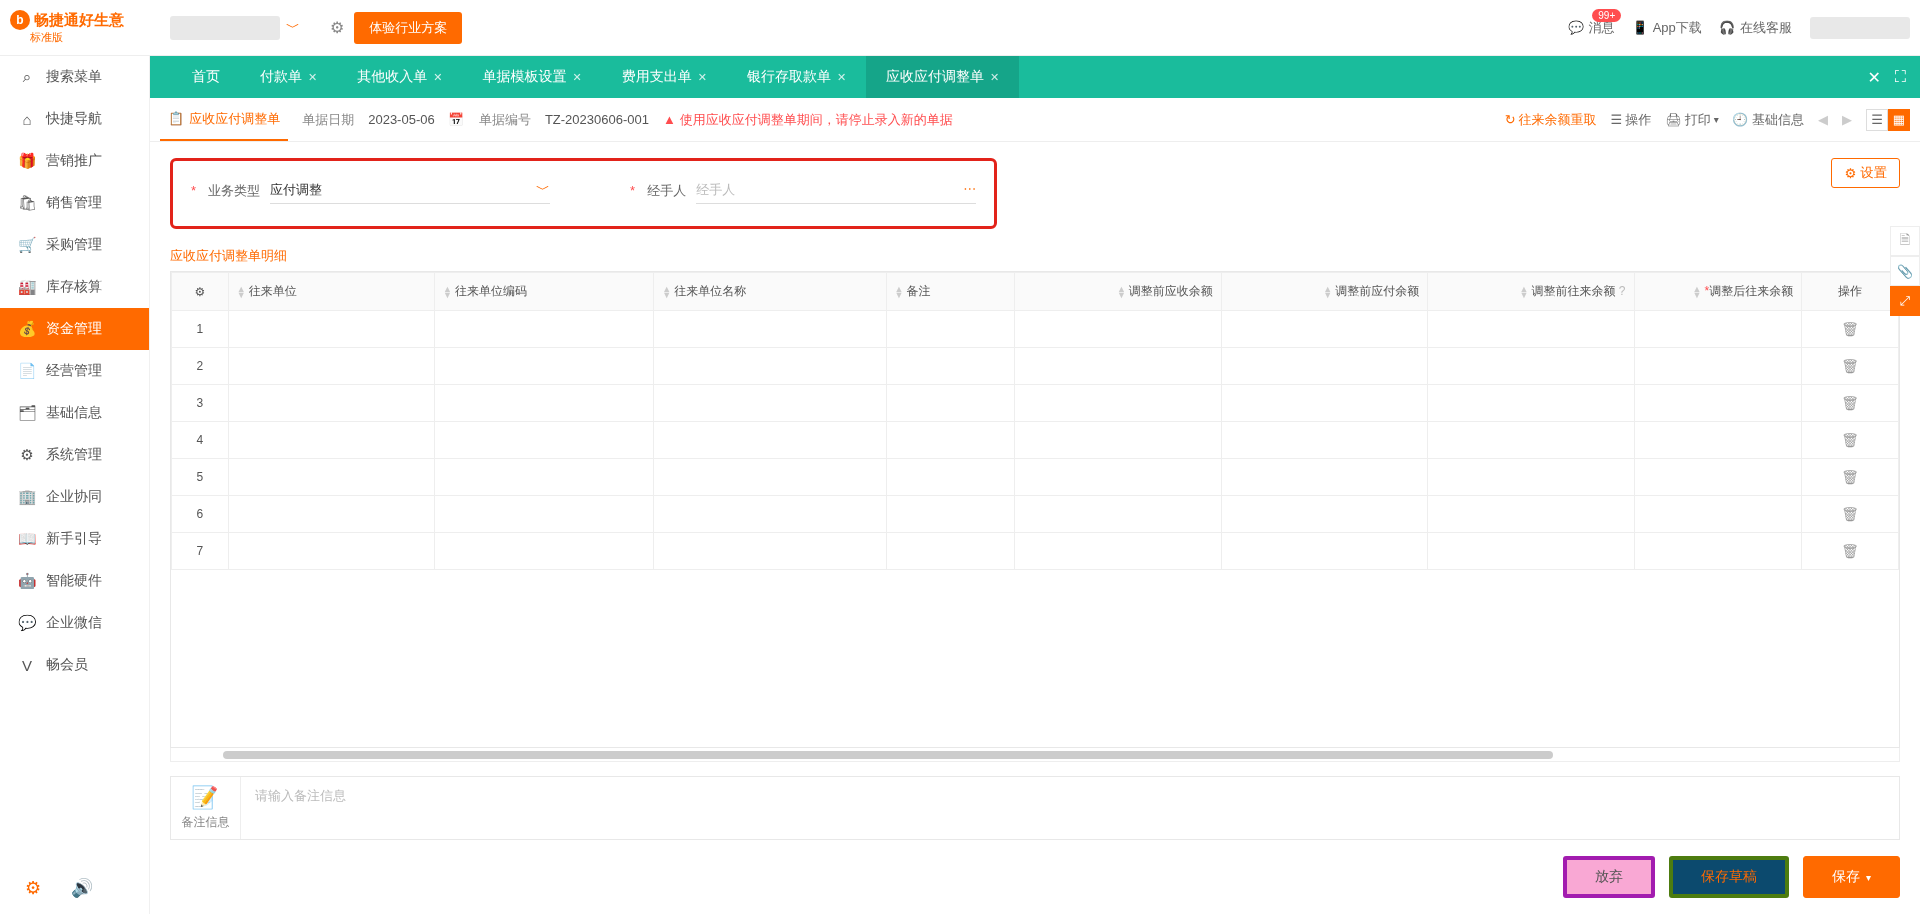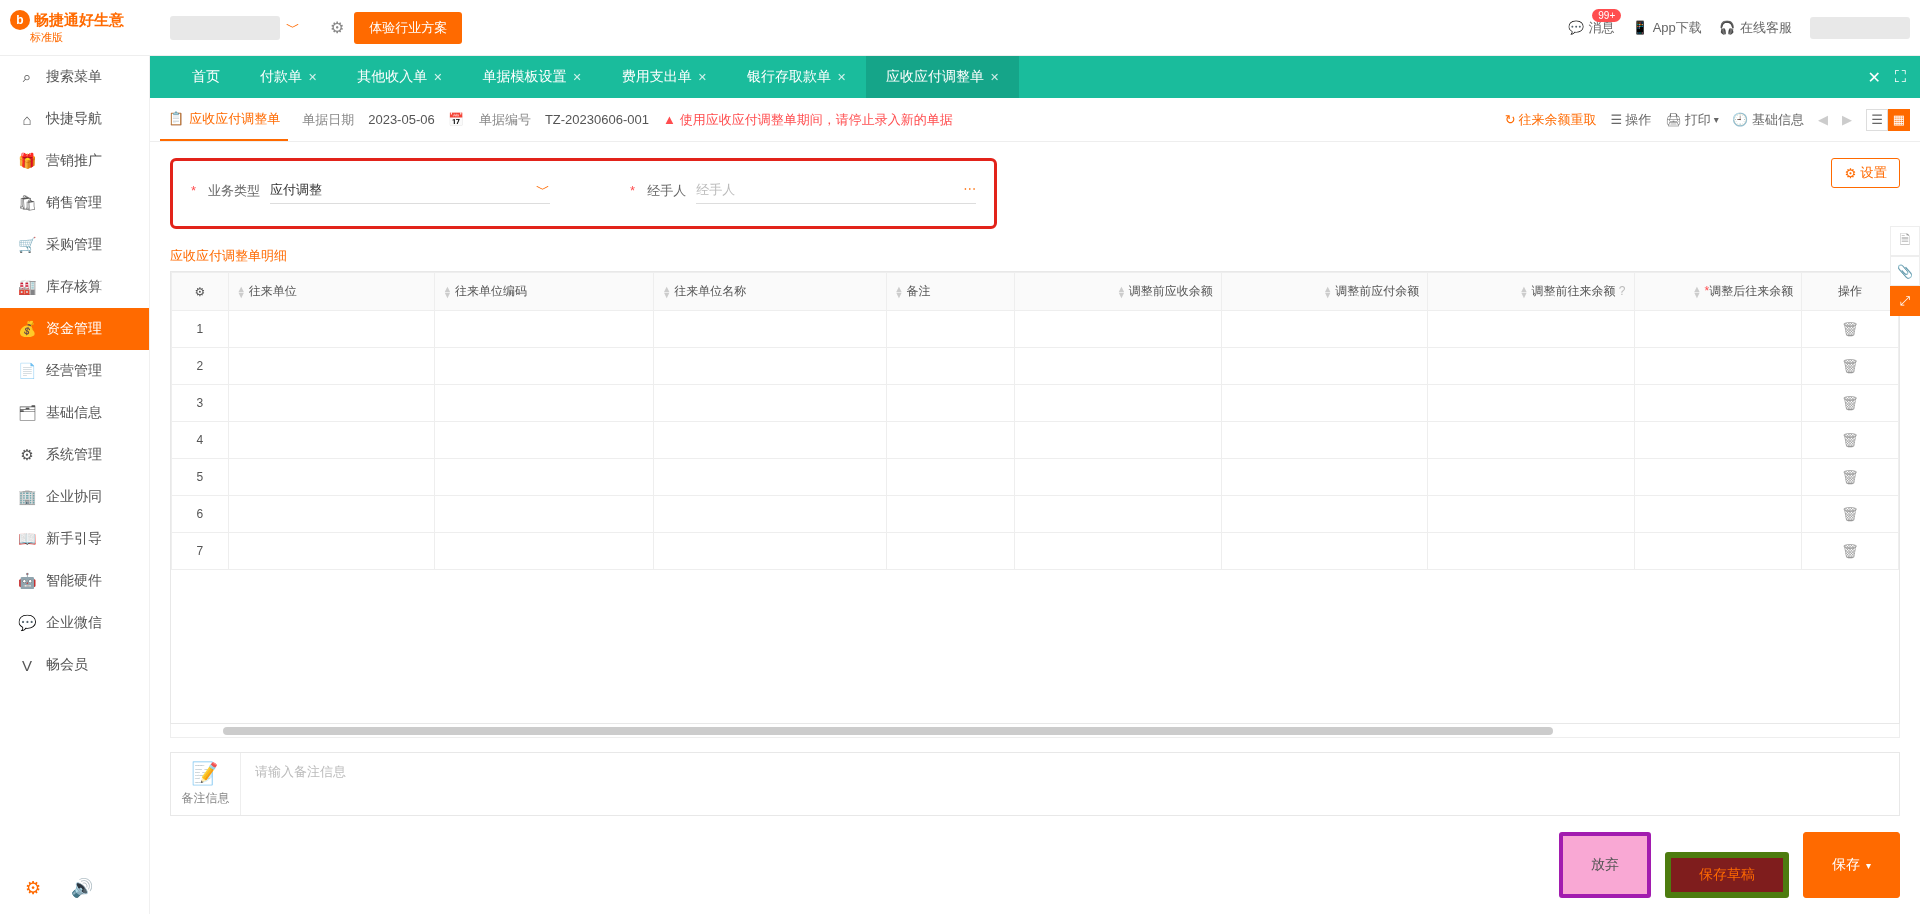--- a/index.html
+++ b/index.html
@@ -84,21 +84,21 @@
 
 .remarks-bar { margin: 14px 20px 0; border: 1px solid #e8e8e8; display: flex; align-items: stretch; height: 64px; }
 .remarks-icon { width: 70px; display: flex; flex-direction: column; align-items: center; justify-content: center; gap: 3px; color: #1abc9c; border-right: 1px solid #eee; font-size:12px; }
 .remarks-input { flex: 1; border: none; padding: 10px 14px; font-size: 13px; color: #333; resize:none; outline:none; }
 .remarks-input::placeholder { color: #bbb; }
 
 
 .footer-btns { display: flex; justify-content: flex-end; gap: 14px; padding: 16px 20px; }
 .btn { padding: 8px 28px; border-radius: 3px; font-size: 14px; cursor: pointer; }
 .btn-plain { background: #f9a8d4; border: 4px solid #a21caf; color: #555; }
-.btn-outline { background: #7f1d1d; border: 6px solid #4d7c0f; color: #ff6a00; margin-top: 20px; }
+.btn-outline { background: #0c4a6e; border: 4px solid #4d7c0f; color: #ff6a00; }
 .btn-primary { background: #ff6a00; border: 1px solid #ff6a00; color: #fff; display:flex; align-items:center; gap:6px; }
 
 
 .float-right { position: absolute; right: 0; top: 170px; display: flex; flex-direction: column; }
 .float-right div { width: 30px; height: 30px; border: 1px solid #eee; display:flex; align-items:center; justify-content:center; color:#999; background:#fff; cursor:pointer; }
 .float-right div.active { background:#ff6a00; color:#fff; border-color:#ff6a00; }
 </style>
 </head>
 <body>
 

